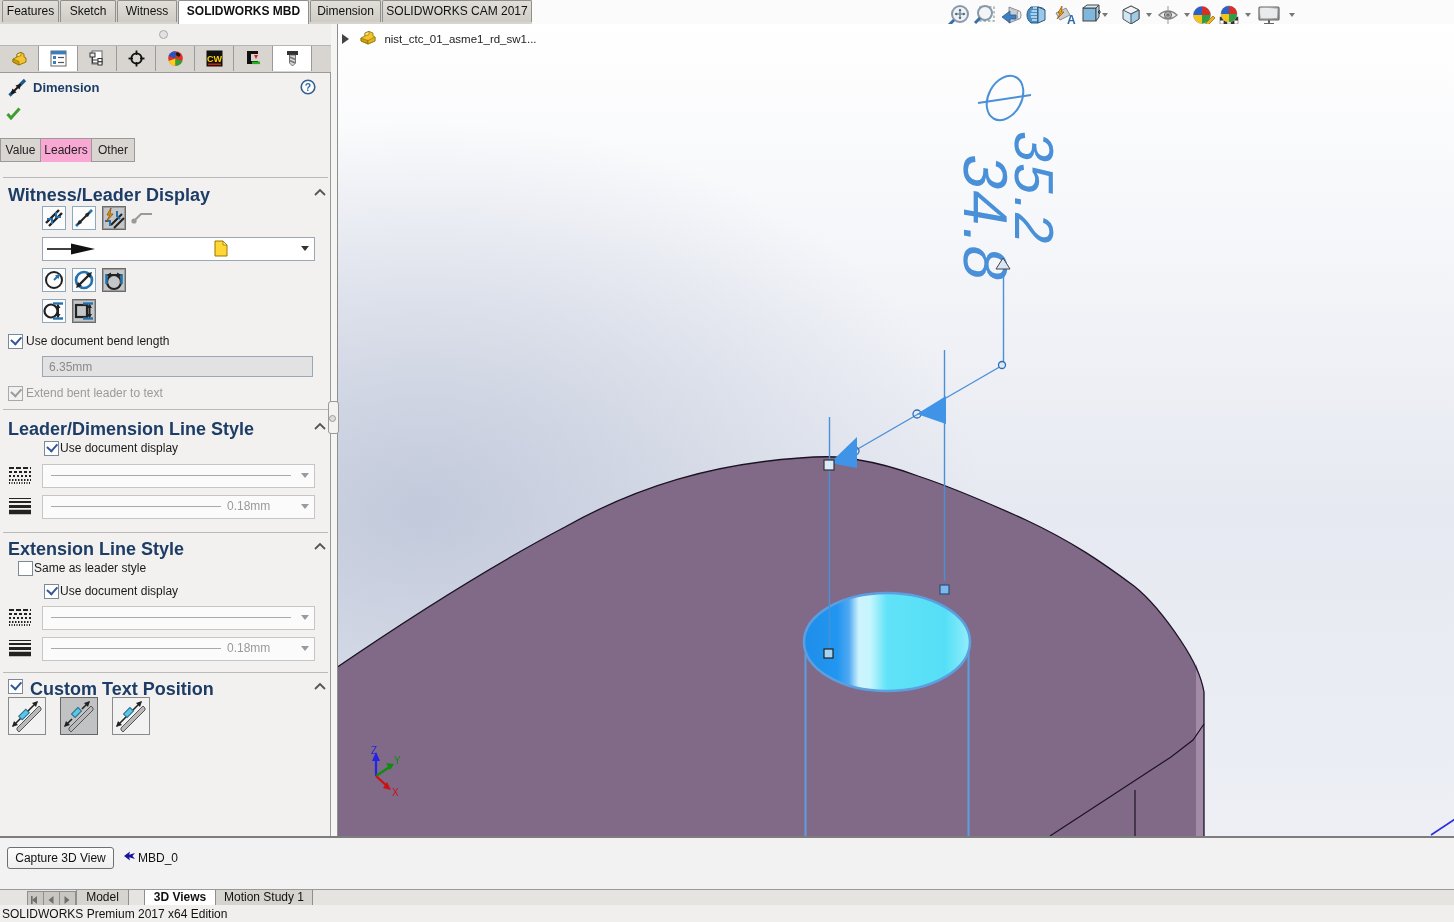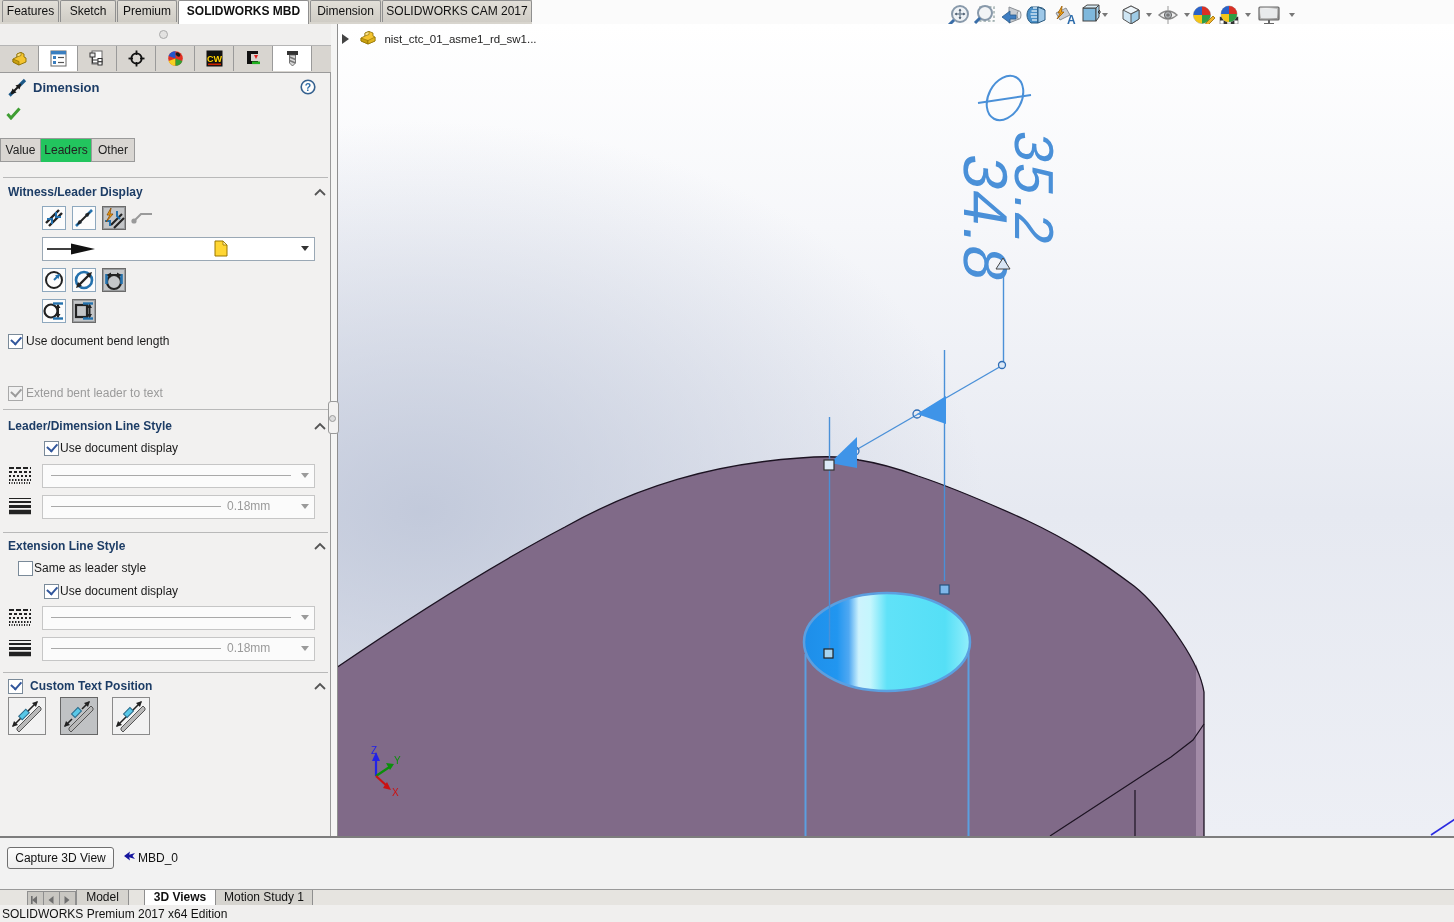--- a/index.html
+++ b/index.html
@@ -18,24 +18,24 @@
 #gripdot{position:absolute;left:159px;top:6px;width:7px;height:7px;border-radius:50%;background:#e3e2e1;border:1px solid #a9a9a9;}
 #mgrtabs{position:absolute;left:0;top:21px;width:331px;height:26px;background:#d8d5d0;border-top:1px solid #b5b5b5;border-bottom:1px solid #9a9a9a;}
 .mgrtab{position:absolute;top:0;width:38px;height:25px;border-right:1px solid #9a9a9a;background:#d8d5d0;}
 .mgrtab.active{background:#ffffff;}
 .mgrtab svg{position:absolute;left:11px;top:4px;}
 
 #pmheader{position:absolute;left:0;top:47px;width:331px;height:113px;}
 .pmtitle{position:absolute;left:33px;top:9px;font-size:13px;font-weight:bold;color:#1d3d66;}
 .pagetab{position:absolute;top:114px;height:22px;border:1px solid #9a9a9a;background:#d9d6d2;
  font-size:12px;color:#222;text-align:center;line-height:22px;}
-.pagetab.active{background:#22c55e;border-bottom:none;height:23px;z-index:2;}
+.pagetab.active{background:#f9a8d4;border-bottom:none;height:23px;z-index:2;}
 
 .sep{position:absolute;left:3px;width:325px;height:1px;background:#b9b9b9;}
-.sechead{position:absolute;left:8px;font-size:12px;font-weight:bold;color:#1d3d66;}
+.sechead{position:absolute;left:8px;font-size:18px;font-weight:bold;color:#1d3d66;}
 .chev{position:absolute;left:314px;width:12px;height:8px;}
 .cbx{position:absolute;width:13px;height:13px;background:#fff;border:1px solid #7a8a99;}
 .cbx.on::after{content:"";position:absolute;left:1.5px;top:1px;width:8px;height:4.5px;border-left:2px solid #31569c;border-bottom:2px solid #31569c;transform:rotate(-48deg);}
 .cbx.dis{border-color:#a9a9a9;background:#f1f1f1;}
 .cbx.dis::after{border-color:#9a9a9a;}
 .cblabel{position:absolute;font-size:12px;color:#1a1a1a;}
 .cblabel.dis{color:#9a9a9a;}
 .ibtn{position:absolute;width:22px;height:22px;background:#fcfcfc;border:1px solid #8ea8be;}
 .ibtn.sel{background:#c4c6c8;border:1px solid #6b6b6b;box-shadow:inset 0 0 0 1px #9a9c9e;}
 .combo{position:absolute;left:42px;width:271px;height:22px;background:#fff;border:1px solid #9aa8b5;}
@@ -62,21 +62,21 @@
 #statusbar{left:0;top:905px;width:1454px;height:17px;background:#f0efee;}
 #statusbar span{position:absolute;left:2px;top:2px;font-size:12px;color:#111;}
 </style>
 </head>
 <body>
 
 <div class="abs" id="menubar">
  <div class="tabs"></div>
  <div class="mtab" style="left:2px;width:55px;">Features</div>
  <div class="mtab" style="left:60px;width:54px;">Sketch</div>
- <div class="mtab" style="left:117px;width:58px;">Premium</div>
+ <div class="mtab" style="left:117px;width:58px;">Witness</div>
  <div class="mtab active" style="left:178px;width:129px;">SOLIDWORKS MBD</div>
  <div class="mtab" style="left:310px;width:69px;">Dimension</div>
  <div class="mtab" style="left:382px;width:148px;">SOLIDWORKS CAM 2017</div>
 </div>
 
 <div class="abs" id="hud" style="left:940px;top:3px;width:370px;height:26px;">
 <svg width="370" height="26" viewBox="0 0 370 26">
  <defs>
   <radialGradient id="ball" cx="0.35" cy="0.3" r="0.8">
    <stop offset="0" stop-color="#ffffff"></stop>
@@ -428,20 +428,23 @@
     <rect x="3" y="5" width="11" height="12" fill="none" stroke="#222" stroke-width="2.2"></rect>
     <line x1="10" y1="3.5" x2="20" y2="3.5" stroke="#2471ad" stroke-width="2.4"></line>
     <line x1="10" y1="18.5" x2="20" y2="18.5" stroke="#2471ad" stroke-width="2.4"></line>
     <line x1="16.5" y1="5" x2="16.5" y2="17" stroke="#222" stroke-width="2"></line>
     <polygon points="16.5,4 14,8 19,8" fill="#222"></polygon>
     <polygon points="16.5,18 14,14 19,14" fill="#222"></polygon>
    </svg>
   </div>
   <span class="cbx on" style="left:8px;top:310px;"></span>
   <span class="cblabel" style="left:26px;top:310px;">Use document bend length</span>
+  <div style="position:absolute;left:42px;top:332px;width:269px;height:19px;background:#e2e2e2;border:1px solid #9aa8b5;">
+   <span style="position:absolute;left:6px;top:3px;font-size:12px;color:#8a8a8a;">6.35mm</span>
+  </div>
   <span class="cbx on dis" style="left:8px;top:362px;"></span>
   <span class="cblabel dis" style="left:26px;top:362px;">Extend bent leader to text</span>
 
   <div class="sep" style="top:385px;"></div>
   <div class="sechead" style="top:395px;">Leader/Dimension Line Style</div>
   <svg class="chev" style="top:398px;" viewBox="0 0 12 8">
         <path d="M1 7 L6 2 L11 7" fill="none" stroke="#555" stroke-width="1.8"></path>
       </svg>
   <span class="cbx on" style="left:44px;top:417px;"></span>
   <span class="cblabel" style="left:60px;top:417px;">Use document display</span>

